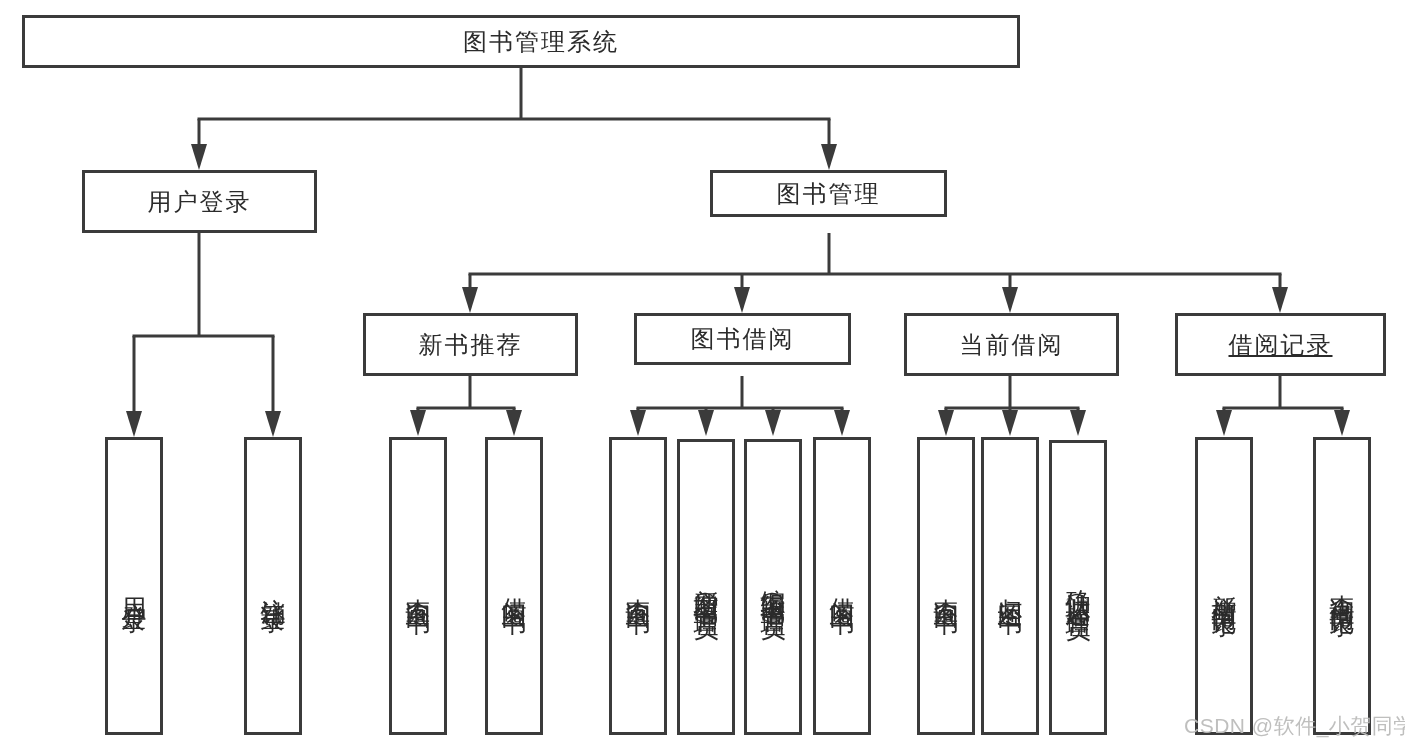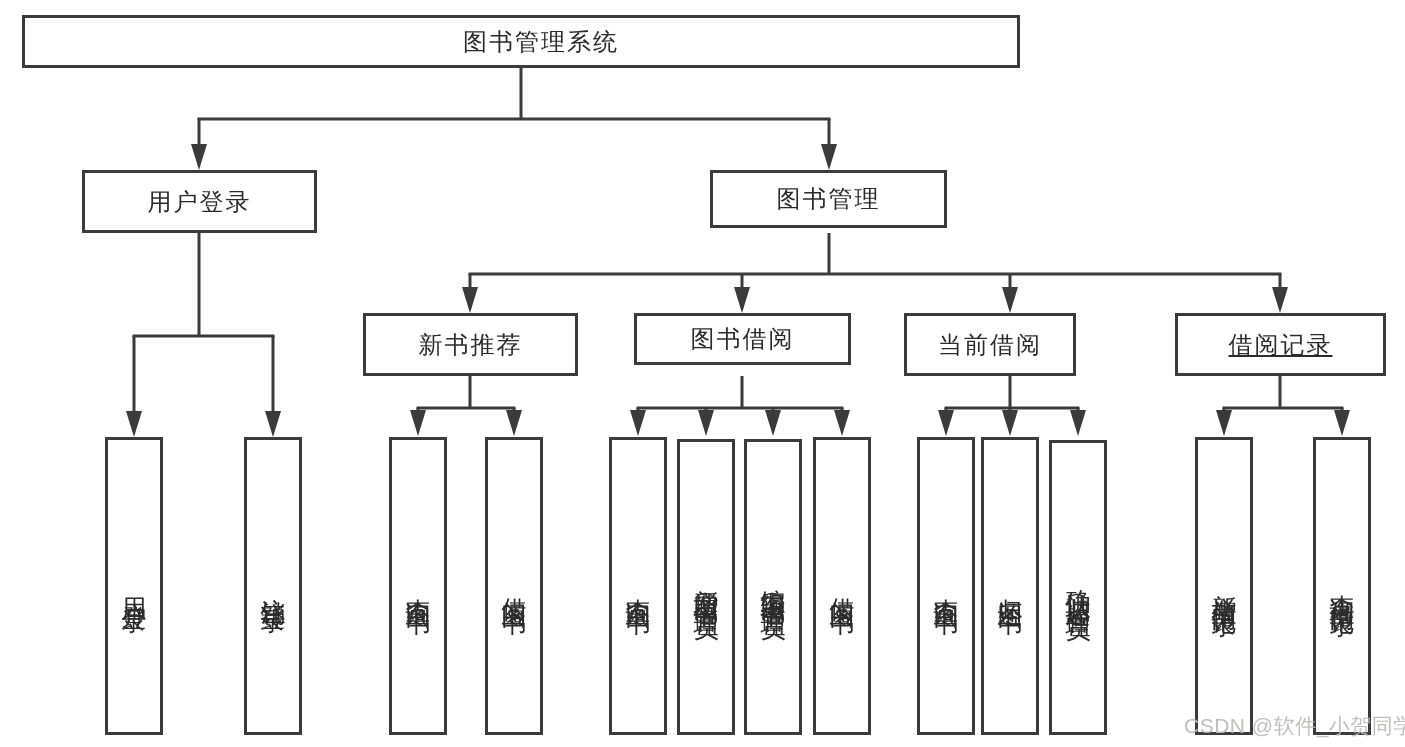--- a/index.html
+++ b/index.html
@@ -131,25 +131,25 @@
       <polygon points="1070,410 1086,410 1078,436"></polygon>
 
       <polygon points="1216,410 1232,410 1224,436"></polygon>
       <polygon points="1334,410 1350,410 1342,436"></polygon>
     </g>
   </svg>
 
   <div class="node h-label" style="left:22px; top:15px; width:998px; height:53px;padding-left:40px;">图书管理系统</div>
 
   <div class="node h-label" style="left:82px; top:170px; width:235px; height:63px;">用户登录</div>
-  <div class="node h-label" style="left:710px; top:170px; width:237px; height:58px;">图书管理</div>
+  <div class="node h-label" style="left:710px; top:170px; width:237px; height:47px;">图书管理</div>
 
   <div class="node h-label" style="left:363px; top:313px; width:215px; height:63px;">新书推荐</div>
   <div class="node h-label" style="left:634px; top:313px; width:217px; height:52px;">图书借阅</div>
-  <div class="node h-label" style="left:904px; top:313px; width:172px; height:63px;">当前借阅</div>
+  <div class="node h-label" style="left:904px; top:313px; width:215px; height:63px;">当前借阅</div>
   <div class="node h-label" style="left:1175px; top:313px; width:211px; height:63px;text-decoration:underline;">借阅记录</div>
 
   <div class="node leaf" style="left:105px; top:437px; width:58px; height:298px;">用户登录</div>
   <div class="node leaf" style="left:244px; top:437px; width:58px; height:298px;">注销登录</div>
 
   <div class="node leaf" style="left:389px; top:437px; width:58px; height:298px;">查询图书</div>
   <div class="node leaf" style="left:485px; top:437px; width:58px; height:298px;">借阅图书</div>
 
   <div class="node leaf" style="left:609px; top:437px; width:58px; height:298px;">查询图书</div>
   <div class="node leaf" style="left:677px; top:439px; width:58px; height:296px;">新增图书（管理员）</div>

